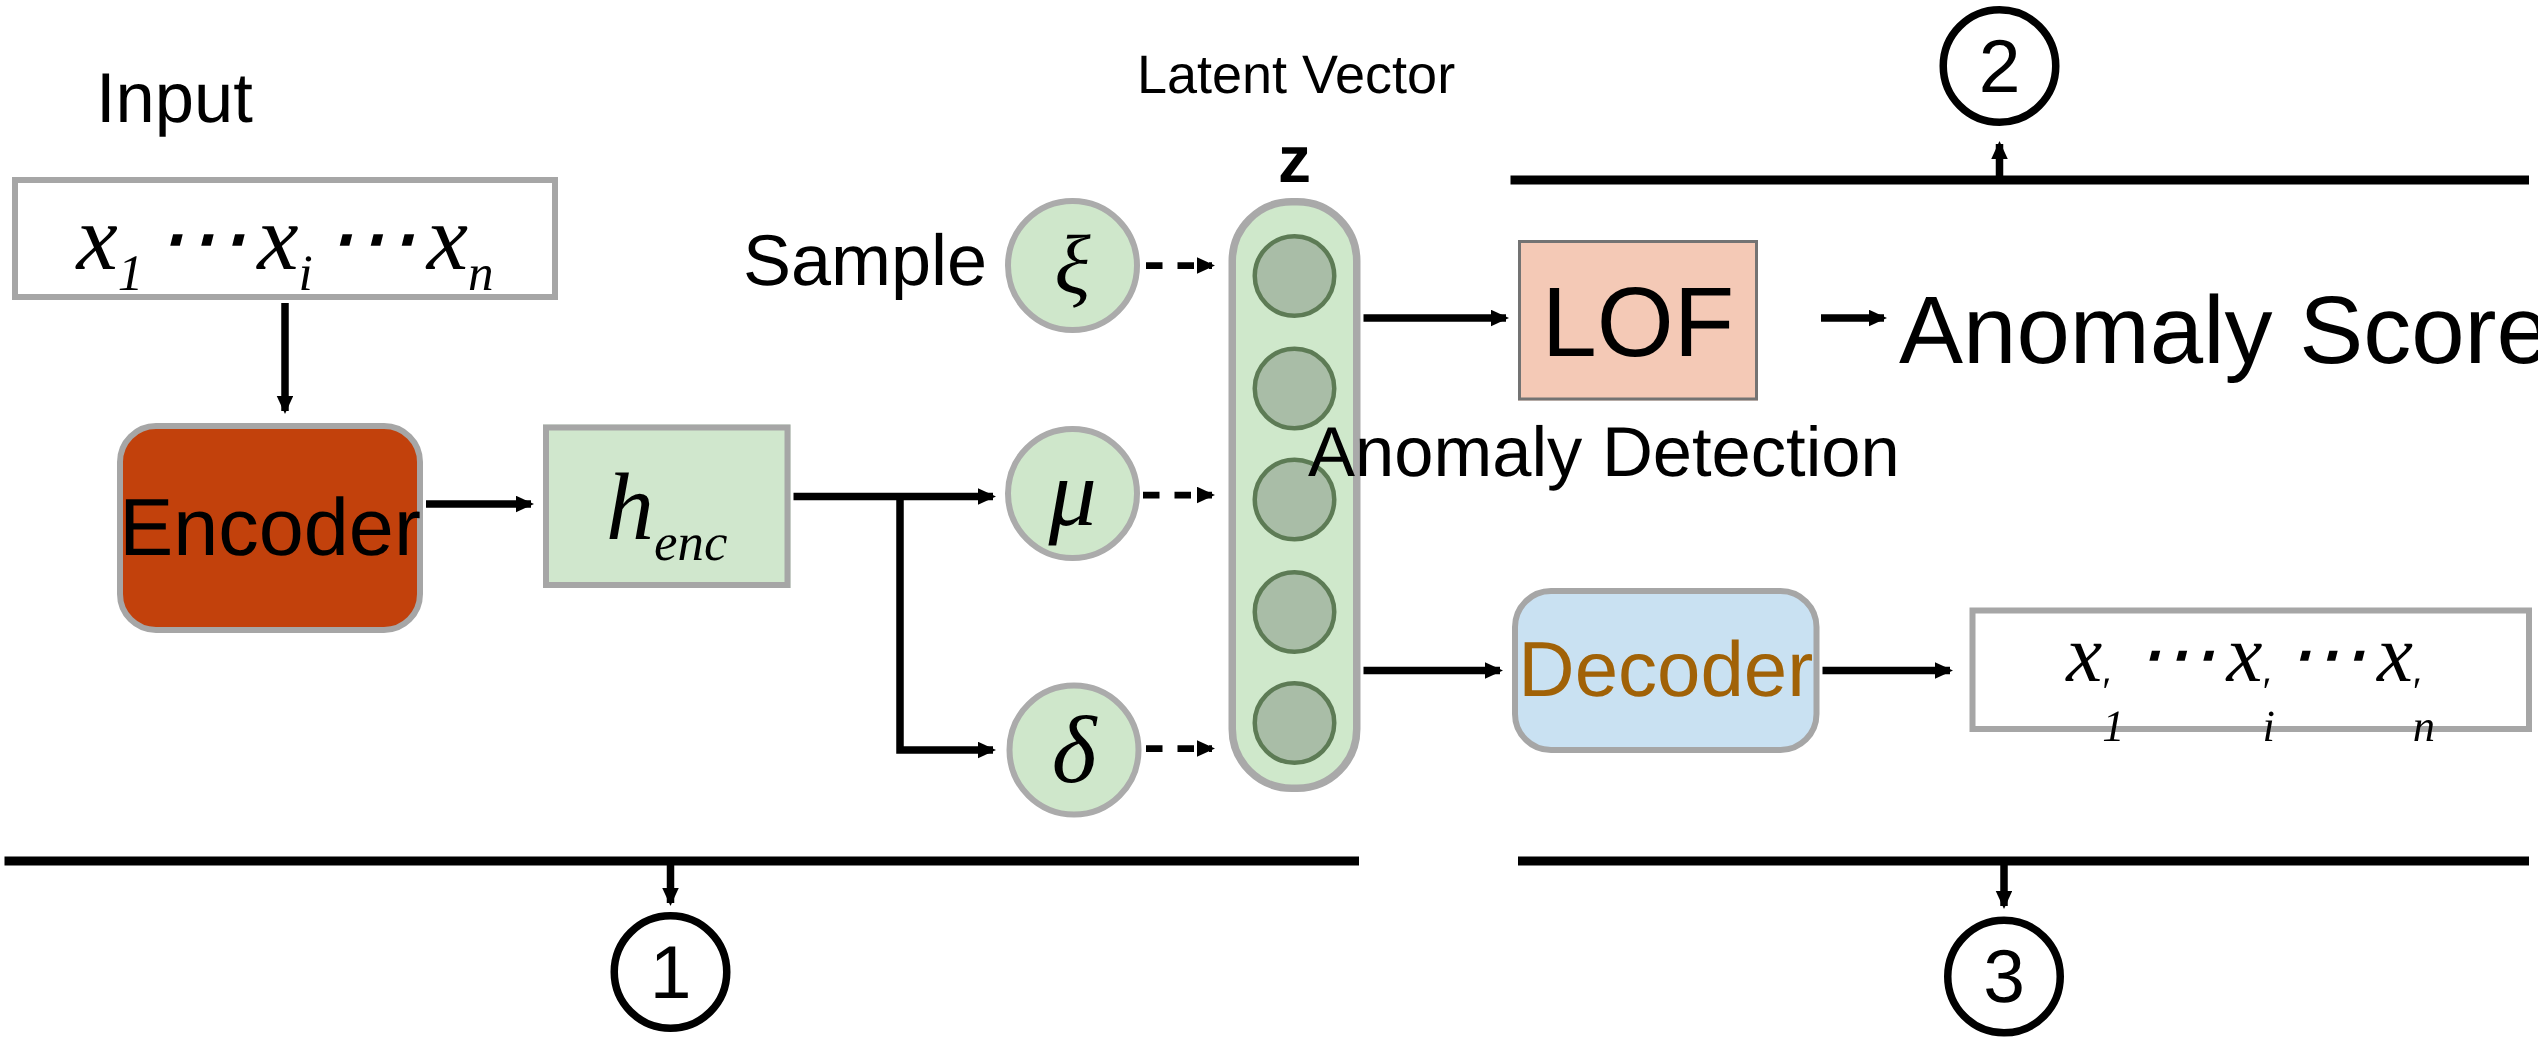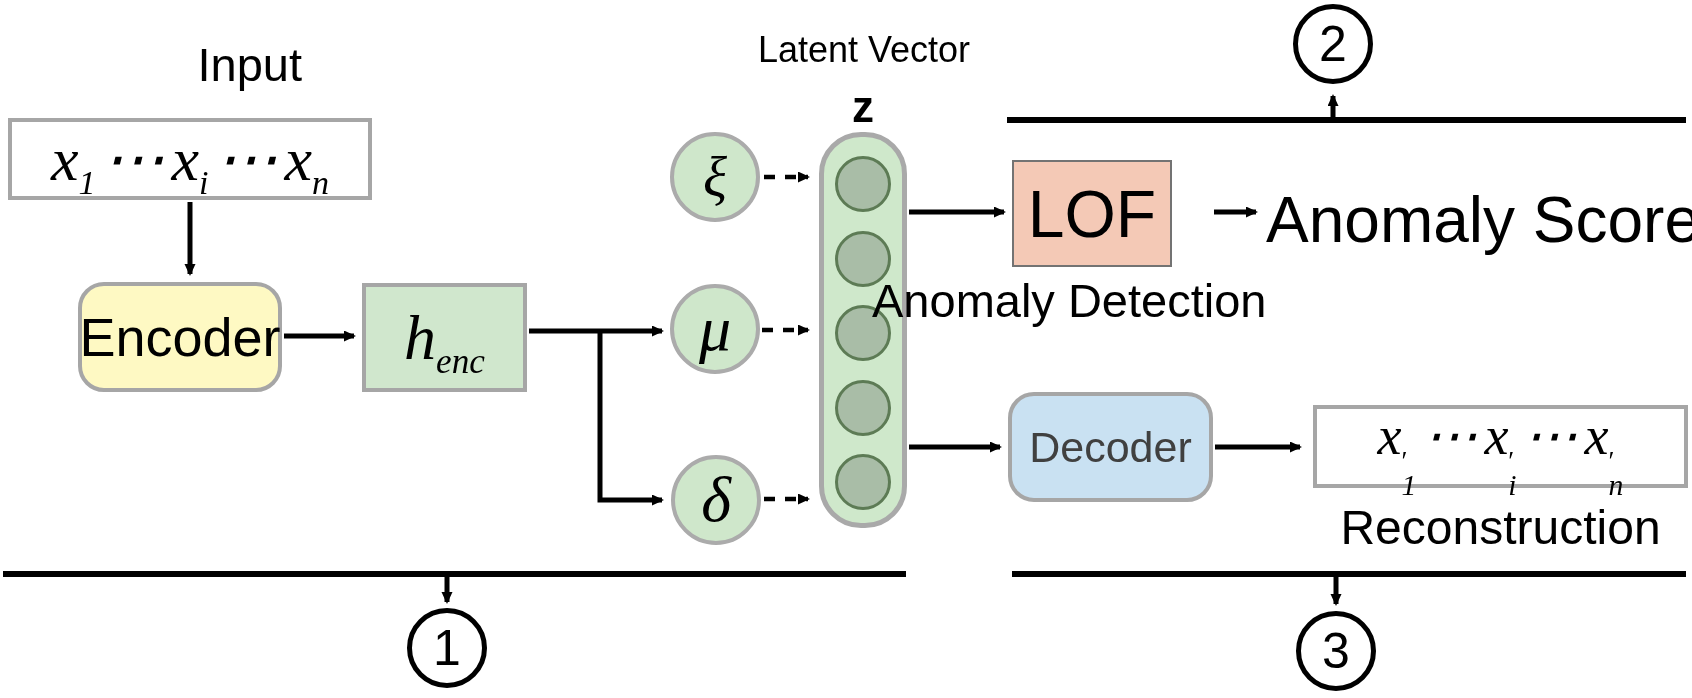--- a/index.html
+++ b/index.html
@@ -11,42 +11,42 @@
   .thick{stroke-width:6;}
   .lbl{position:absolute;white-space:nowrap;line-height:1.05;}
   .box{position:absolute;box-sizing:border-box;display:flex;align-items:center;justify-content:center;}
   .mexpr{font-family:"Liberation Serif","DejaVu Serif",serif;font-style:italic;display:inline-flex;align-items:baseline;}
   .mbase{line-height:1;}
   .msub{font-size:0.55em;font-style:italic;line-height:1;position:relative;top:0.42em;}
   .mstack{display:inline-flex;flex-direction:column;align-items:flex-start;line-height:0.8;position:relative;top:0.30em;}
   .mstack .msup{font-size:0.5em;font-style:normal;line-height:0.7;}
   .mstack .msub{top:0;font-size:0.55em;}
   .mdots{padding:0 7px;line-height:1;}
-  .input-label{left:52px;top:40px;width:250px;text-align:right;font-size:47px;}
+  .input-label{left:64px;top:40px;width:250px;text-align:left;font-size:47px;}
   .input-box{left:8px;top:118px;width:364px;height:82px;background:#ffffff;border:4px solid #a6a6a6;font-size:62px;}
-  .encoder-box{left:78px;top:282px;width:204px;height:110px;background:#fef9c3;border:4px solid #a6a6a6;border-radius:26px;font-size:54px;}
+  .encoder-box{left:78px;top:282px;width:204px;height:140px;background:#c2410c;border:4px solid #a6a6a6;border-radius:26px;font-size:54px;}
   .henc-box{left:362px;top:283px;width:165px;height:109px;background:#d0e7cd;border:4px solid #a6a6a6;font-size:64px;}
   .sample-label{left:430px;top:150px;width:228px;text-align:right;font-size:48px;}
   .gcircle{position:absolute;width:90px;height:90px;border-radius:50%;background:#cfe7cb;border:4px solid #ababab;
            box-sizing:border-box;display:flex;align-items:center;justify-content:center;
            font-family:"Liberation Serif","DejaVu Serif",serif;font-style:italic;line-height:1;}
   .xi{left:670px;top:132px;font-size:56px;}
   .mu{left:670px;top:284px;font-size:64px;}
   .delta{left:671px;top:455px;font-size:64px;}
   .latent-title{left:664px;top:31px;width:400px;text-align:center;font-size:36px;}
   .z-label{left:813px;top:84px;width:100px;text-align:center;font-size:44px;font-weight:600;}
   .latent-rect{position:absolute;left:819px;top:132px;width:88px;height:396px;background:#cfe8cb;
                border:5px solid #a9a9a9;border-radius:42px;box-sizing:border-box;}
   .cell{position:absolute;left:50%;margin-left:-28px;width:56px;height:56px;border-radius:50%;
         background:#a9bda7;border:3px solid #5d7b55;box-sizing:border-box;}
   .lof-box{left:1012px;top:160px;width:160px;height:107px;background:#f4c9b6;border:2px solid #737373;font-size:66px;}
   .score-label{left:1266px;top:187px;font-size:64px;}
   .detect-label{left:872px;top:276px;font-size:47px;}
   .decoder-box{left:1008px;top:392px;width:205px;height:110px;background:#c9e1f2;border:4px solid #a6a6a6;
-               border-radius:26px;font-size:43px;color:#404040;}
+               border-radius:26px;font-size:52px;color:#a16207;}
   .recon-box{left:1313px;top:405px;width:375px;height:83px;background:#ffffff;border:4px solid #a6a6a6;font-size:54px;}
   .recon-label{left:1313px;top:503px;width:375px;text-align:center;font-size:48px;}
   .ncircle{position:absolute;width:80px;height:80px;border-radius:50%;border:5px solid #000;box-sizing:border-box;
            display:flex;align-items:center;justify-content:center;font-size:50px;background:#fff;}
   .n1{left:407px;top:608px;}
   .n2{left:1293px;top:4px;}
   .n3{left:1296px;top:611px;}
 </style>
 </head>
 <body>
@@ -97,20 +97,21 @@
     <span>Encoder</span>
   </div>
 
   <div class="box henc-box">
     <span class="mexpr">
         <span class="mbase">h</span>
         <span class="msub">enc</span>
       </span>
   </div>
 
+  <div class="lbl sample-label">Sample</div>
 
   <div class="gcircle xi">
     <span>ξ</span>
   </div>
   <div class="gcircle mu">
     <span>μ</span>
   </div>
   <div class="gcircle delta">
     <span>δ</span>
   </div>
@@ -149,21 +150,20 @@
           <span class="msub">i</span>
         </span>
         <span class="mdots">⋯</span>
         <span class="mbase">x</span>
         <span class="mstack">
           <span class="msup">′</span>
           <span class="msub">n</span>
         </span>
       </span>
   </div>
-  <div class="lbl recon-label">Reconstruction</div>
 
   <div class="ncircle n1">
     <span>1</span>
   </div>
   <div class="ncircle n2">
     <span>2</span>
   </div>
   <div class="ncircle n3">
     <span>3</span>
   </div>

